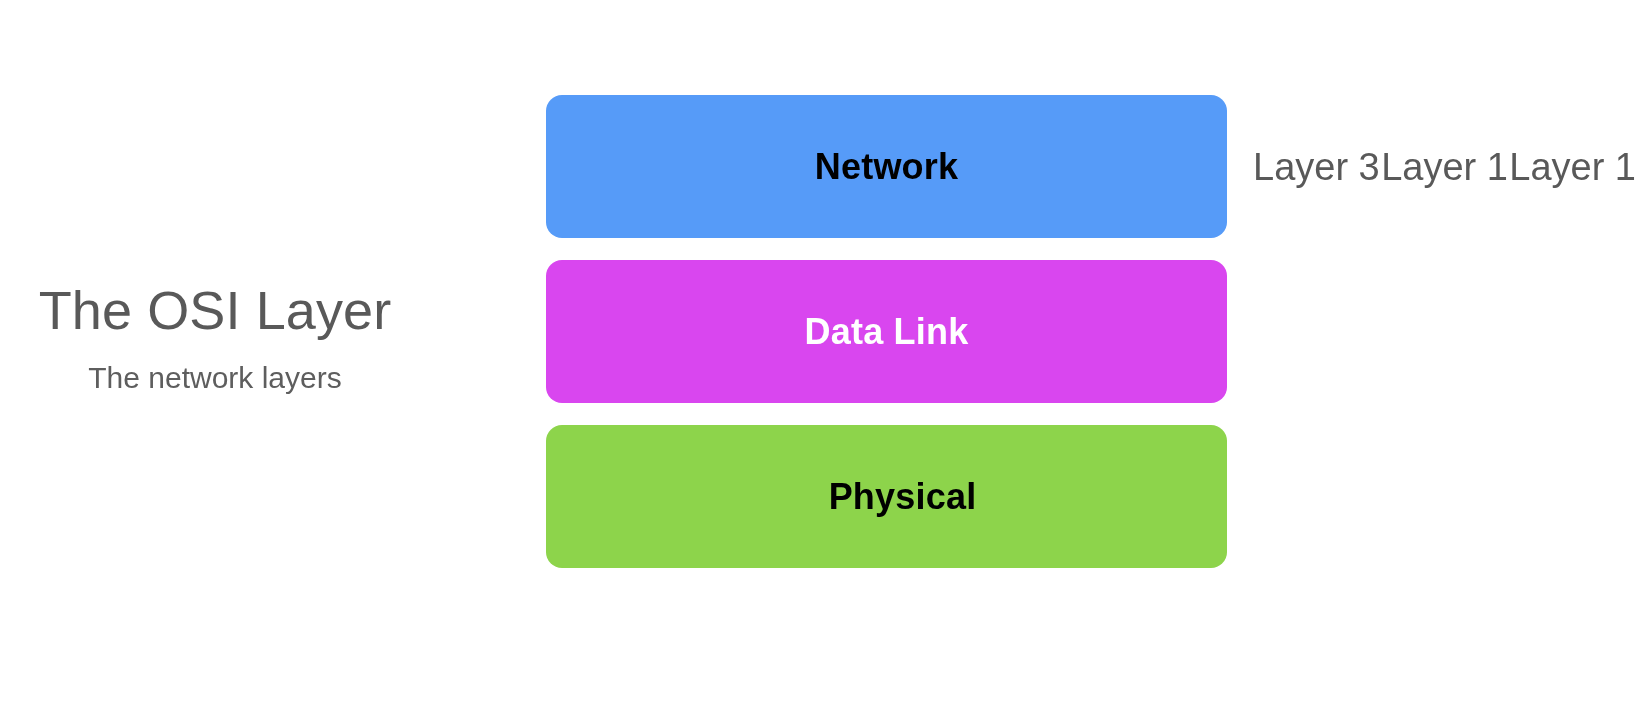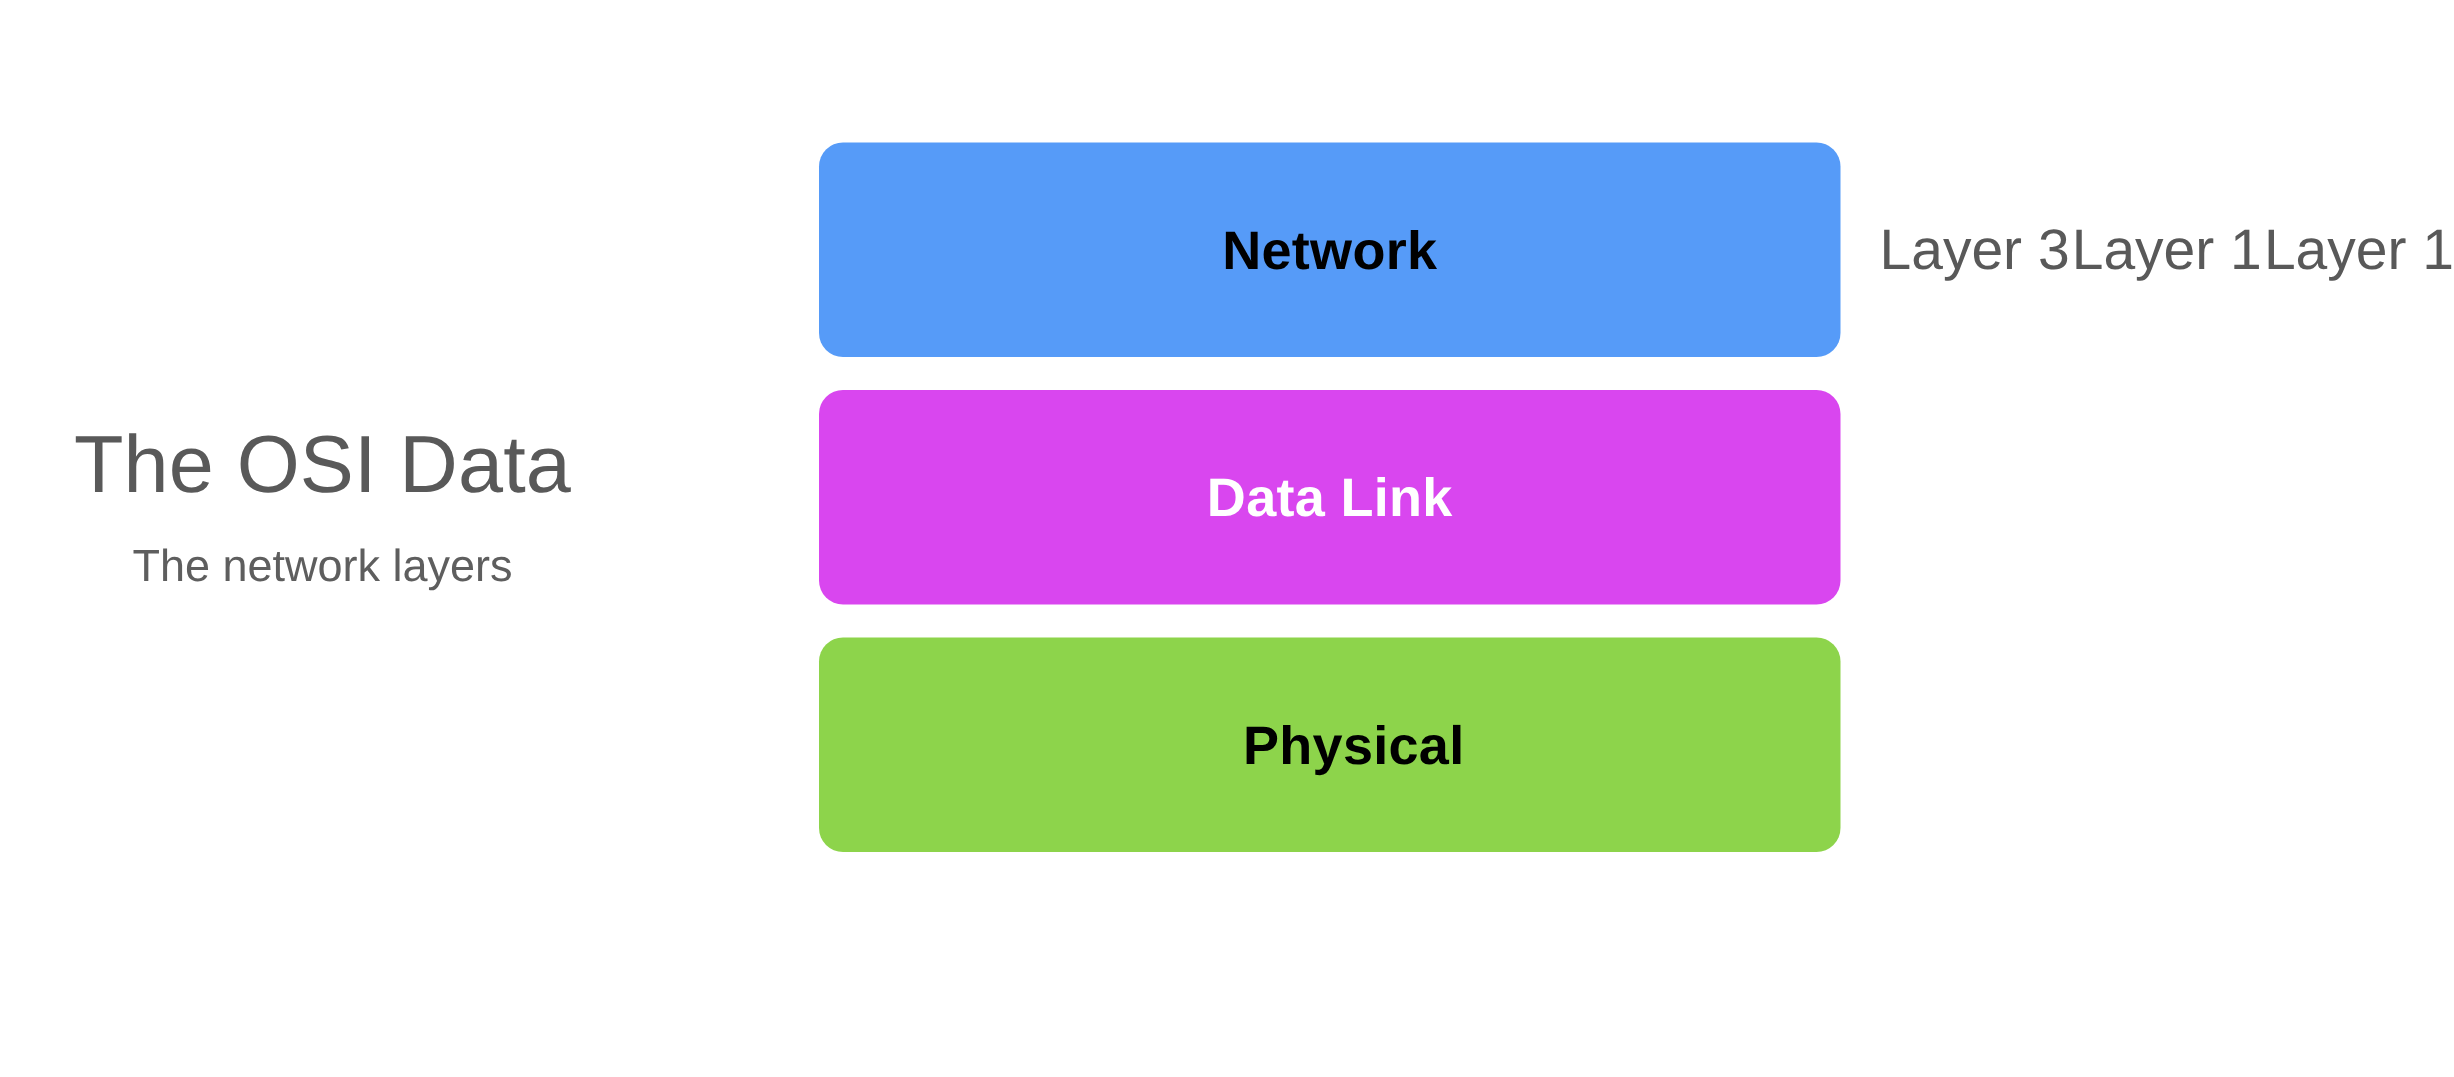--- a/index.html
+++ b/index.html
@@ -111,21 +111,21 @@
     line-height: 1;
     white-space: nowrap;
   }
 </style>
 </head>
 <body>
 
 <div class="canvas">
 
   <div class="caption-block">
-    <div class="caption-title">The OSI Data</div>
+    <div class="caption-title">The OSI Layer</div>
     <div class="caption-subtitle">The network layers</div>
   </div>
 
   <div class="layer-stack">
 
     <div class="layer-row">
       <div class="layer-bar bar-network">
         <span class="layer-bar-label label-dark">Network</span>
       </div>
     </div>

